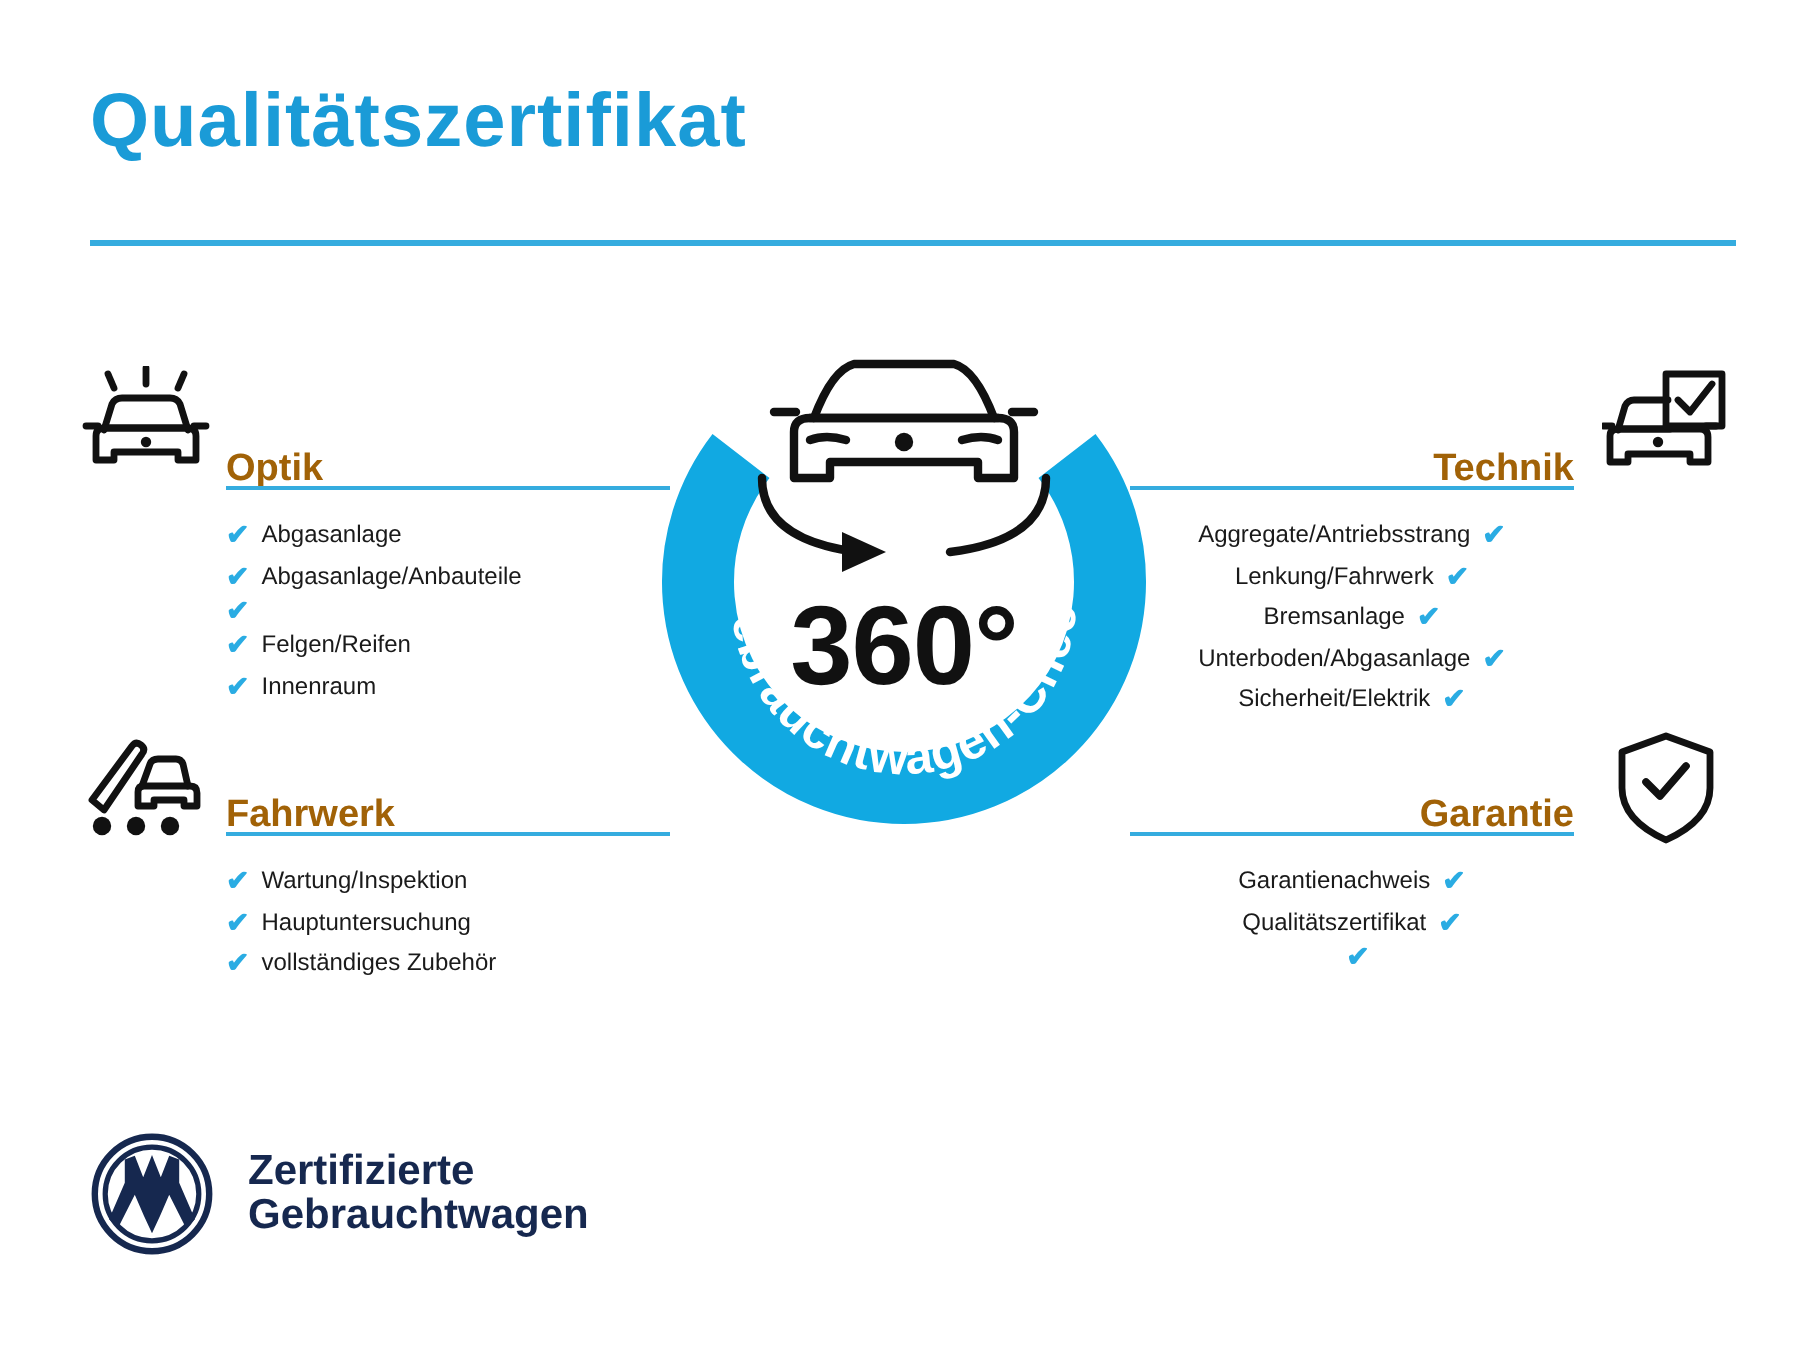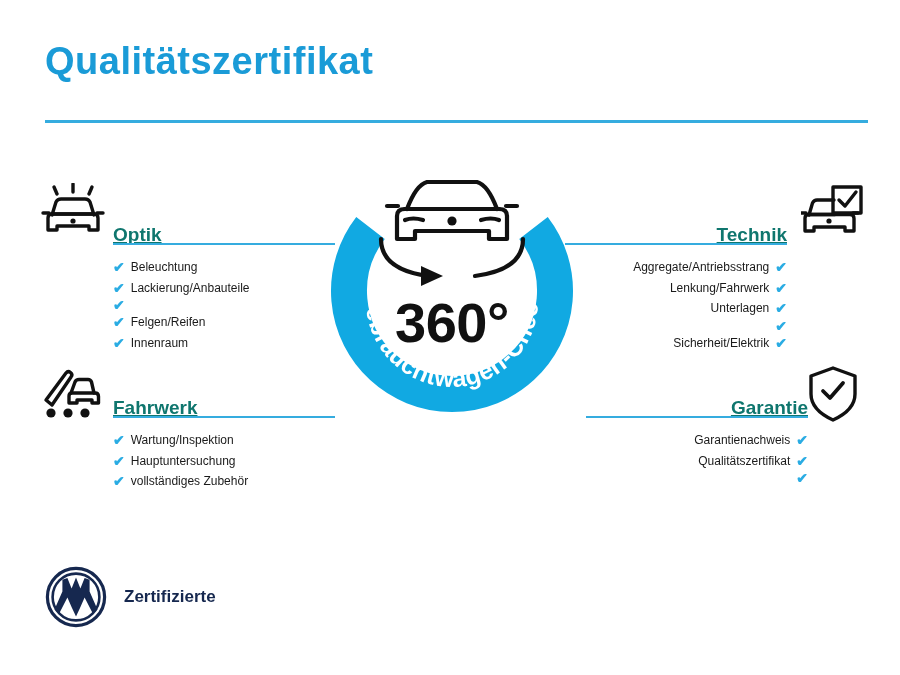--- a/index.html
+++ b/index.html
@@ -41,24 +41,23 @@
   .section {
     position: absolute;
   }
   .section-head {
     position: relative;
     height: 40px;
   }
   .section-title {
     font-size: 19px;
     font-weight: bold;
-    color: #0f766e;
+    color: #a16207;
     line-height: 26px;
     white-space: nowrap;
-    text-decoration: underline;
   }
   .section-rule {
     position: absolute;
     left: 0;
     right: 0;
     bottom: 3px;
     height: 2px;
     background: #35acdf;
   }
   .item-list {
@@ -85,21 +84,21 @@
 
   
   .left .section-head { display: flex; align-items: flex-end; }
   .left .section-title { text-align: left; }
   .left .item { justify-content: flex-start; }
   .left .check { margin-right: 6px; }
 
   
   .right .section-head { display: flex; align-items: flex-end; justify-content: flex-end; }
   .right .section-title { text-align: left; }
-  .right .item { justify-content: flex-end; }
+  .right .item { justify-content: center; }
   .right .check { margin-left: 6px; }
 
   
   .sec-icon {
     position: absolute;
     display: block;
   }
 
   
   #badge {
@@ -127,21 +126,21 @@
   #logo-lockup {
     position: absolute;
     left: 45px;
     top: 566px;
     display: flex;
     align-items: center;
   }
   #logo-text {
     margin-left: 17px;
     color: #16284f;
-    font-size: 17px;
+    font-size: 21px;
     font-weight: bold;
     line-height: 22px;
     white-space: nowrap;
   }
 </style>
 </head>
 <body>
 
 <div id="page">
 
@@ -149,25 +148,25 @@
   <div id="title-rule"></div>
 
   <div class="section left" style="left:113px; top:208px; width:222px;">
     <div class="section-head">
       <div class="section-title">Optik</div>
       <div class="section-rule"></div>
     </div>
     <ul class="item-list">
       <li class="item">
         <span class="check">✔</span>
-        <span>Beleuchtung</span>
-      </li>
-      <li class="item">
-        <span class="check">✔</span>
-        <span>Lackierung/Anbauteile</span>
+        <span>Abgasanlage</span>
+      </li>
+      <li class="item">
+        <span class="check">✔</span>
+        <span>Abgasanlage/Anbauteile</span>
       </li>
       <li class="item">
         <span class="check">✔</span>
       </li>
       <li class="item">
         <span class="check">✔</span>
         <span>Felgen/Reifen</span>
       </li>
       <li class="item">
         <span class="check">✔</span>
@@ -230,24 +229,25 @@
     <ul class="item-list">
       <li class="item">
         <span>Aggregate/Antriebsstrang</span>
         <span class="check">✔</span>
       </li>
       <li class="item">
         <span>Lenkung/Fahrwerk</span>
         <span class="check">✔</span>
       </li>
       <li class="item">
-        <span>Unterlagen</span>
-        <span class="check">✔</span>
-      </li>
-      <li class="item">
+        <span>Bremsanlage</span>
+        <span class="check">✔</span>
+      </li>
+      <li class="item">
+        <span>Unterboden/Abgasanlage</span>
         <span class="check">✔</span>
       </li>
       <li class="item">
         <span>Sicherheit/Elektrik</span>
         <span class="check">✔</span>
       </li>
     </ul>
   </div>
 
   <svg class="sec-icon" style="left:801px; top:185px;" width="62" height="58" viewBox="0 0 62 58">
@@ -256,21 +256,21 @@
       <path d="M4 33 Q4 29.5 8 29.5 L49 29.5 Q53 29.5 53 33.5 L53 46 L44 46 L44 42 L13 42 L13 46 L4 46 Z"></path>
       <line x1="8" y1="29.5" x2="34" y2="29.5"></line>
       <line x1="0.5" y1="28" x2="5" y2="28"></line>
       <line x1="52" y1="28" x2="57" y2="28"></line>
       <rect x="32" y="2" width="28" height="26"></rect>
       <path d="M38 15 L44 21 L55 7"></path>
     </g>
     <circle cx="28" cy="36" r="2.6" fill="#111111"></circle>
   </svg>
 
-  <div class="section right" style="left:586px; top:381px; width:222px;">
+  <div class="section right" style="left:565px; top:381px; width:222px;">
     <div class="section-head">
       <div class="section-title">Garantie</div>
       <div class="section-rule"></div>
     </div>
     <ul class="item-list">
       <li class="item">
         <span>Garantienachweis</span>
         <span class="check">✔</span>
       </li>
       <li class="item">
@@ -325,16 +325,17 @@
   <div id="logo-lockup">
     <svg width="62" height="62" viewBox="0 0 62 62">
       <circle cx="31" cy="31" r="28.6" fill="none" stroke="#16284f" stroke-width="3.2"></circle>
       <circle cx="31" cy="31" r="23.4" fill="none" stroke="#16284f" stroke-width="2.6"></circle>
       <path d="M31 11.5 L35.4 22.6 L39.6 11.9 L44.6 13.8 L44.6 25.4 L52.5 43.6
                L47.8 47.6 L39.6 31.4 L35.0 42.0 L31 50.6 L27.0 42.0 L22.4 31.4
                L14.2 47.6 L9.5 43.6 L17.4 25.4 L17.4 13.8 L22.4 11.9 L26.6 22.6 Z" fill="#16284f"></path>
     </svg>
     <div id="logo-text">
       <div>Zertifizierte</div>
+      <div>Gebrauchtwagen</div>
     </div>
   </div>
 
 </div>
 
 </body></html>

